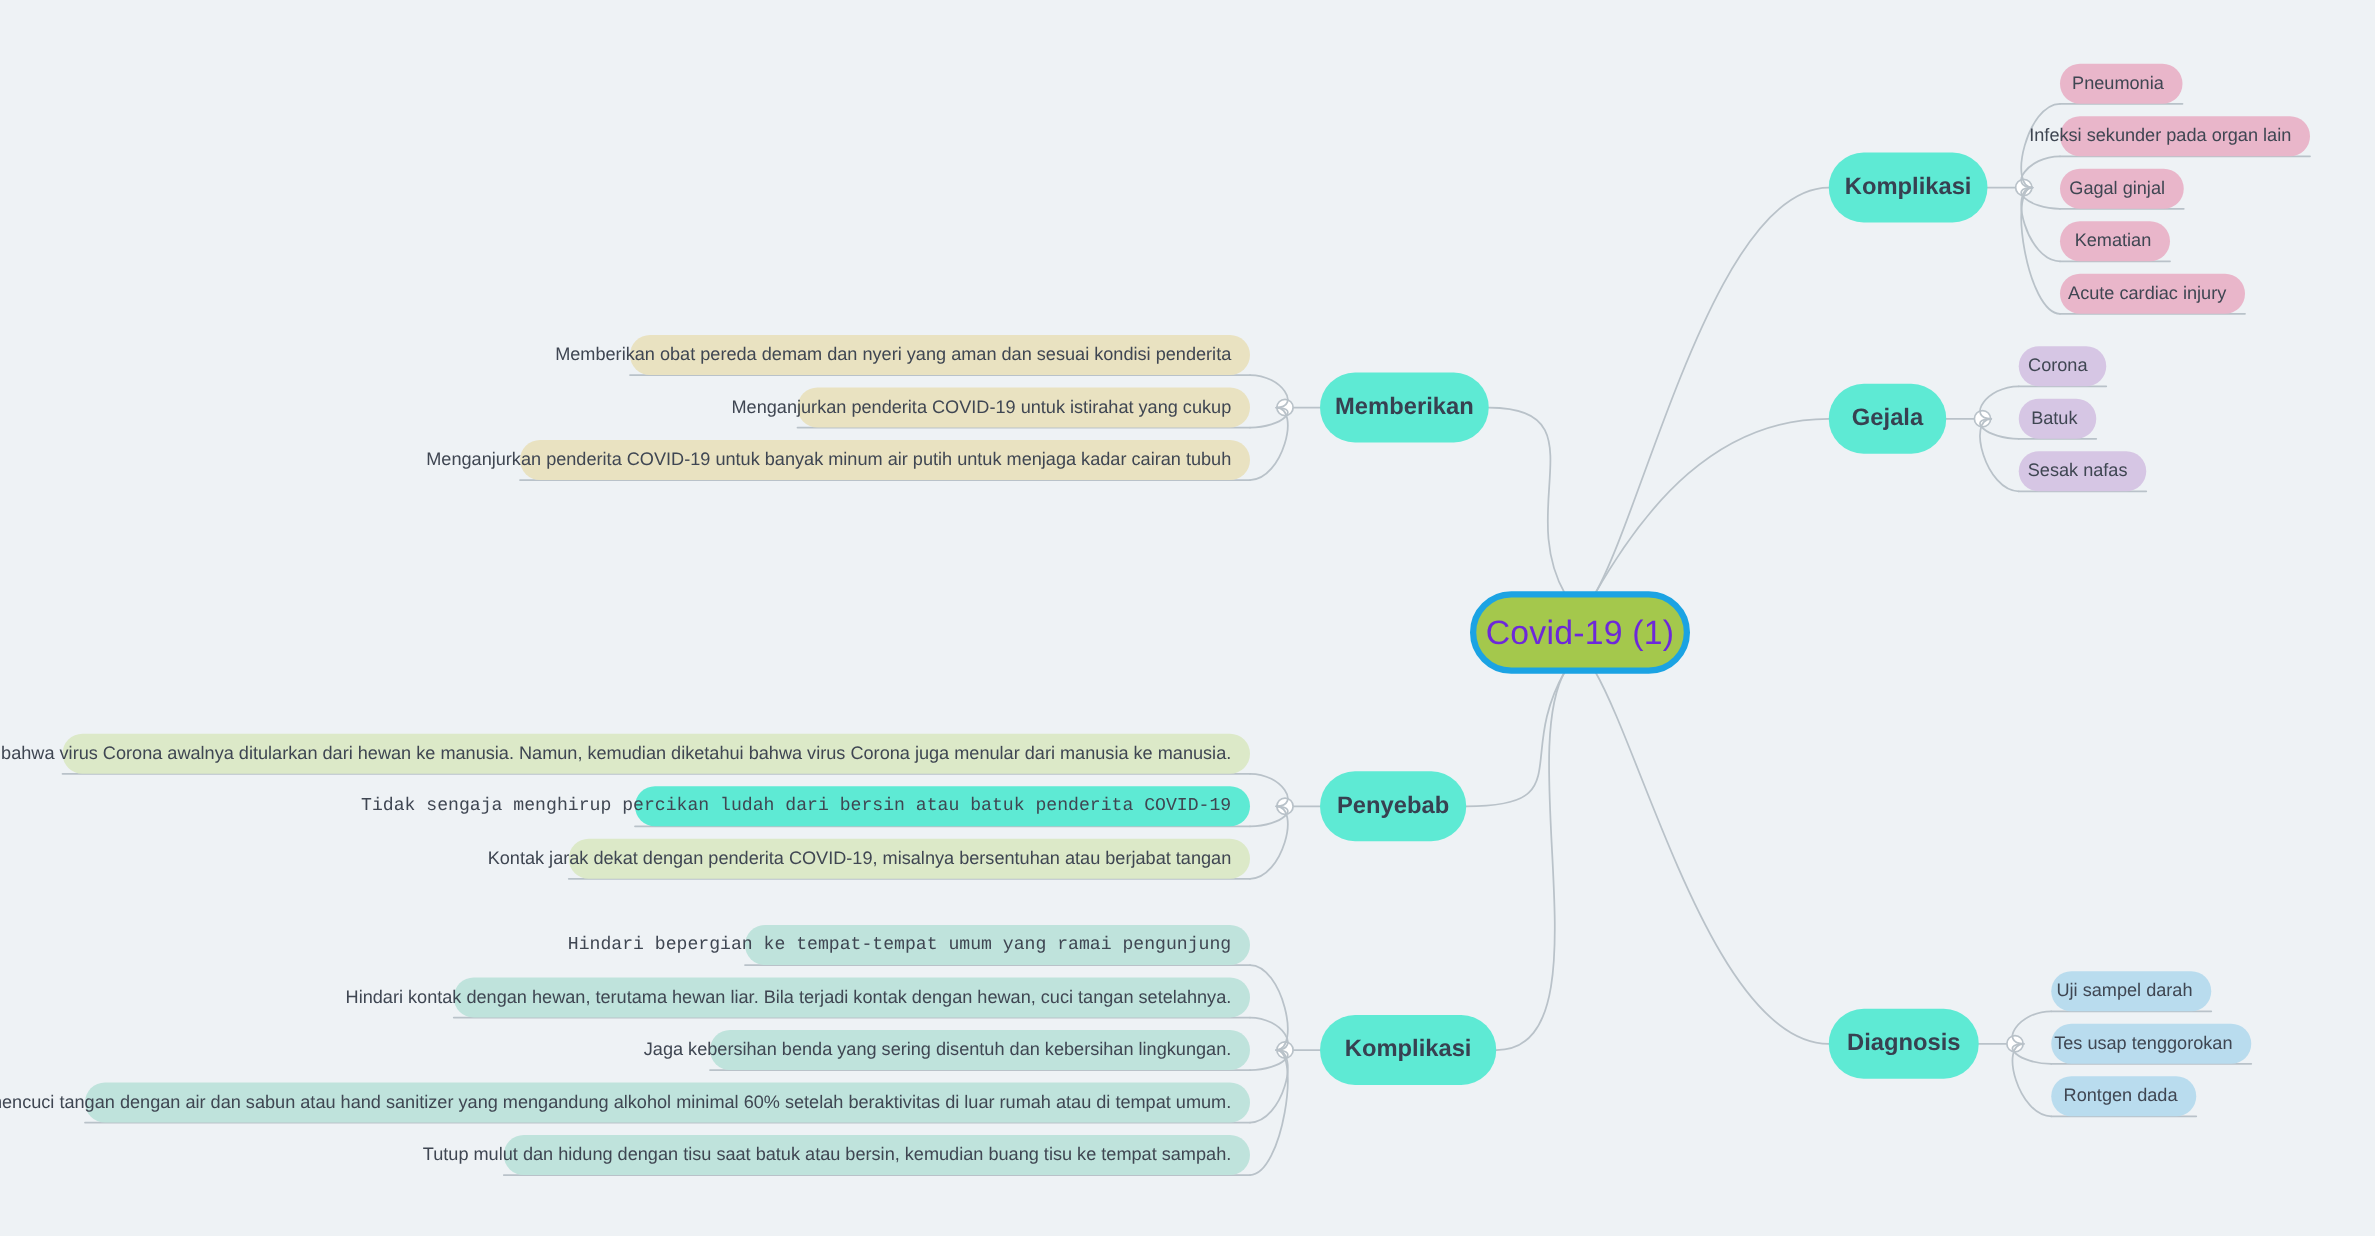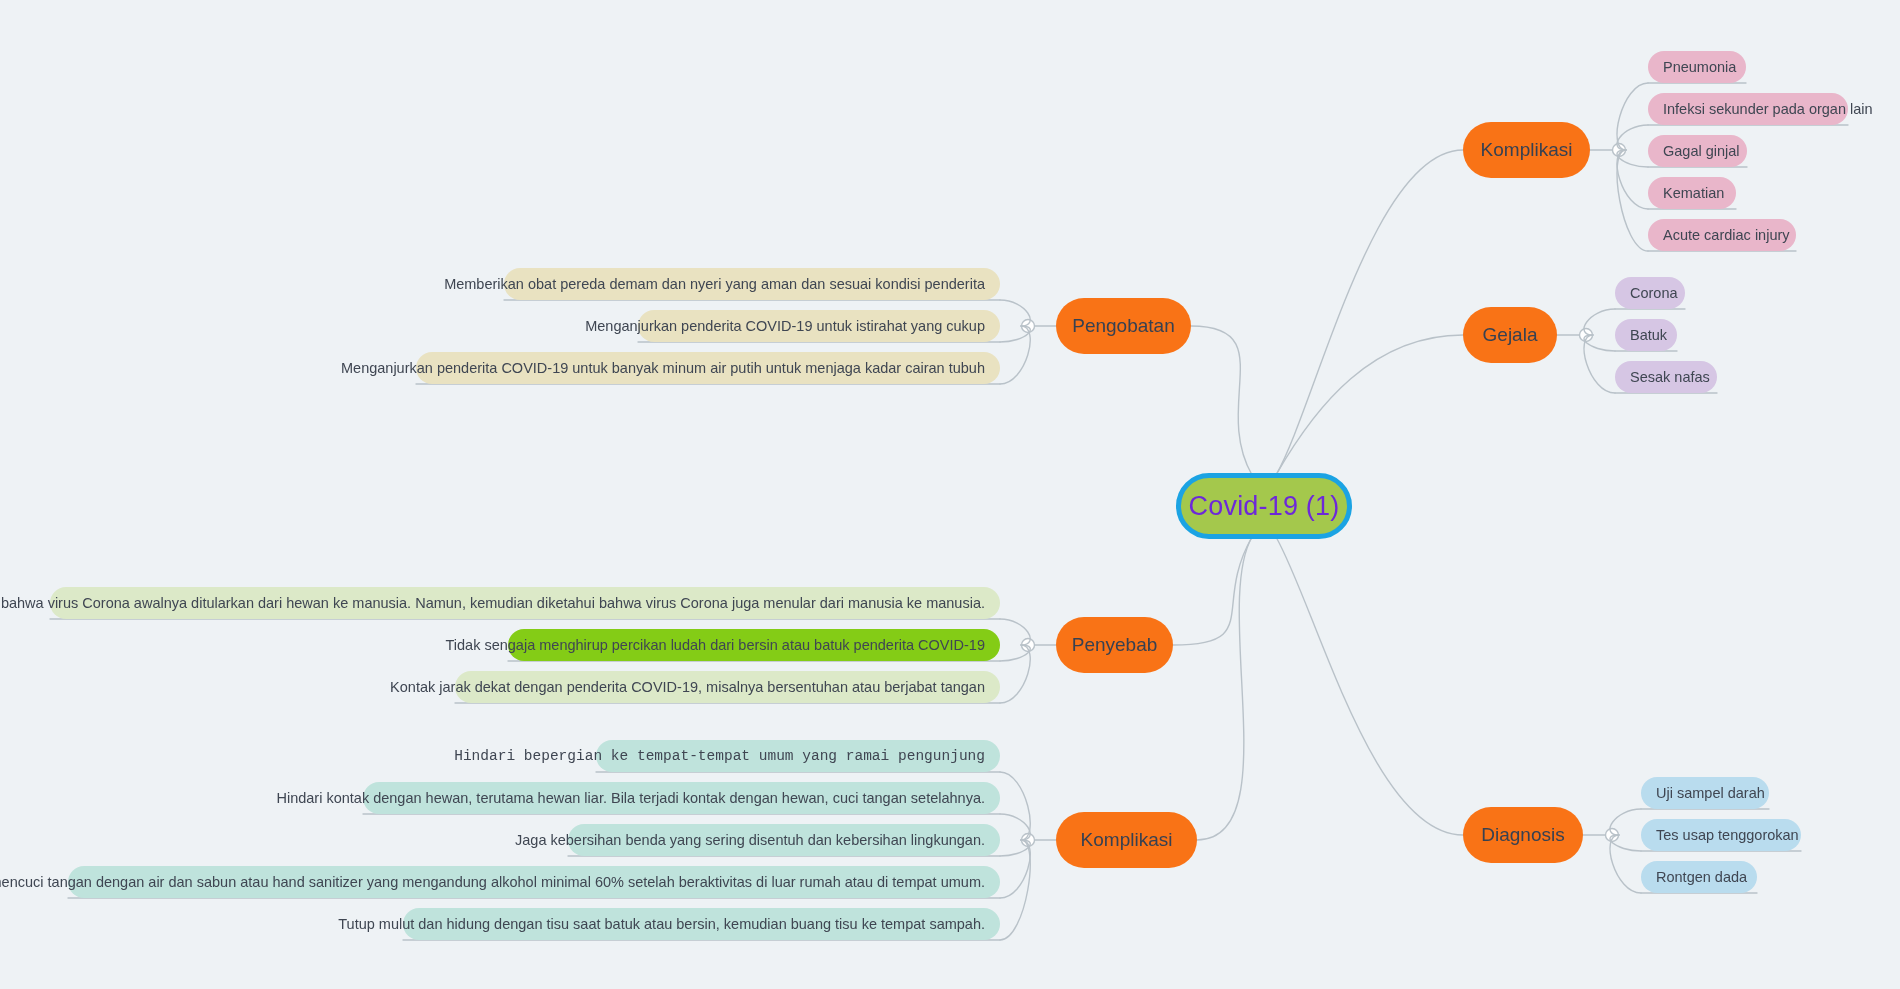--- a/index.html
+++ b/index.html
@@ -41,25 +41,25 @@
     z-index: 6;
   }
 
   
   .branch-node {
     position: absolute;
     display: flex;
     align-items: center;
     justify-content: center;
     box-sizing: border-box;
-    background: #f97316;
+    background: #5eead4;
     border-radius: 30px;
     color: #374151;
     font-size: 19px;
-    font-weight: normal;
+    font-weight: bold;
     white-space: nowrap;
     padding: 0 26px;
     height: 56px;
     z-index: 5;
   }
 
   
   .leaf {
     position: absolute;
     display: flex;
@@ -67,21 +67,21 @@
     box-sizing: border-box;
     border-radius: 18px;
     color: #3f4652;
     font-size: 14.5px;
     white-space: nowrap;
     padding: 0 15px;
     height: 32px;
     z-index: 4;
   }
   .leaf.align-right { justify-content: flex-end; }
-  .leaf.align-left  { justify-content: flex-start; }
+  .leaf.align-left  { justify-content: flex-end; }
 
   
   .c-pink   { background: #e9b6ca; }
   .c-purple { background: #d6c6e4; }
   .c-blue   { background: #b9dcee; }
   .c-beige  { background: #e9e2c1; }
   .c-green  { background: #dce9c8; }
   .c-teal   { background: #bfe3dc; }
 </style>
 </head>
@@ -194,38 +194,38 @@
       <div class="leaf c-blue align-left" style="left: 1641px; top: 777px; width: 128px; background: rgb(185, 220, 238);">
         <span>Uji sampel darah</span>
       </div>
       <div class="leaf c-blue align-left" style="left: 1641px; top: 819px; width: 160px; background: rgb(185, 220, 238);">
         <span>Tes usap tenggorokan</span>
       </div>
       <div class="leaf c-blue align-left" style="left: 1641px; top: 861px; width: 116px; background: rgb(185, 220, 238);">
         <span>Rontgen dada</span>
       </div>
       <div class="branch-node" style="left: 1056px; top: 298px; width: 135px;">
-        <span>Pengobatan</span>
+        <span>Memberikan</span>
       </div>
       <div class="leaf c-beige align-right" style="left: 504px; top: 268px; width: 496px; background: rgb(233, 226, 193);">
         <span>Memberikan obat pereda demam dan nyeri yang aman dan sesuai kondisi penderita</span>
       </div>
       <div class="leaf c-beige align-right" style="left: 638px; top: 310px; width: 362px; background: rgb(233, 226, 193); padding-left: 29px;">
         <span>Menganjurkan penderita COVID-19 untuk istirahat yang cukup</span>
       </div>
       <div class="leaf c-beige align-right" style="left: 416px; top: 352px; width: 584px; background: rgb(233, 226, 193);">
         <span>Menganjurkan penderita COVID-19 untuk banyak minum air putih untuk menjaga kadar cairan tubuh</span>
       </div>
       <div class="branch-node" style="left: 1056px; top: 617px; width: 117px;">
         <span>Penyebab</span>
       </div>
       <div class="leaf c-green align-right" style="left: 50px; top: 587px; width: 950px; background: rgb(220, 233, 200);">
         <span>Ada dugaan bahwa virus Corona awalnya ditularkan dari hewan ke manusia. Namun, kemudian diketahui bahwa virus Corona juga menular dari manusia ke manusia.</span>
       </div>
-      <div class="leaf c-green align-right" style="left: 508px; top: 629px; width: 492px; background: #84cc16;">
+      <div class="leaf c-green align-right" style="left: 508px; top: 629px; width: 492px; background: #5eead4; font-family: Liberation Mono, monospace;">
         <span>Tidak sengaja menghirup percikan ludah dari bersin atau batuk penderita COVID-19</span>
       </div>
       <div class="leaf c-green align-right" style="left: 455px; top: 671px; width: 545px; background: rgb(220, 233, 200);">
         <span>Kontak jarak dekat dengan penderita COVID-19, misalnya bersentuhan atau berjabat tangan</span>
       </div>
       <div class="branch-node" style="left: 1056px; top: 812px; width: 141px;">
         <span>Komplikasi</span>
       </div>
       <div class="leaf c-teal align-right" style="left: 596px; top: 740px; width: 404px; background: rgb(191, 227, 220); font-family: Liberation Mono, monospace;">
         <span>Hindari bepergian ke tempat-tempat umum yang ramai pengunjung</span>

